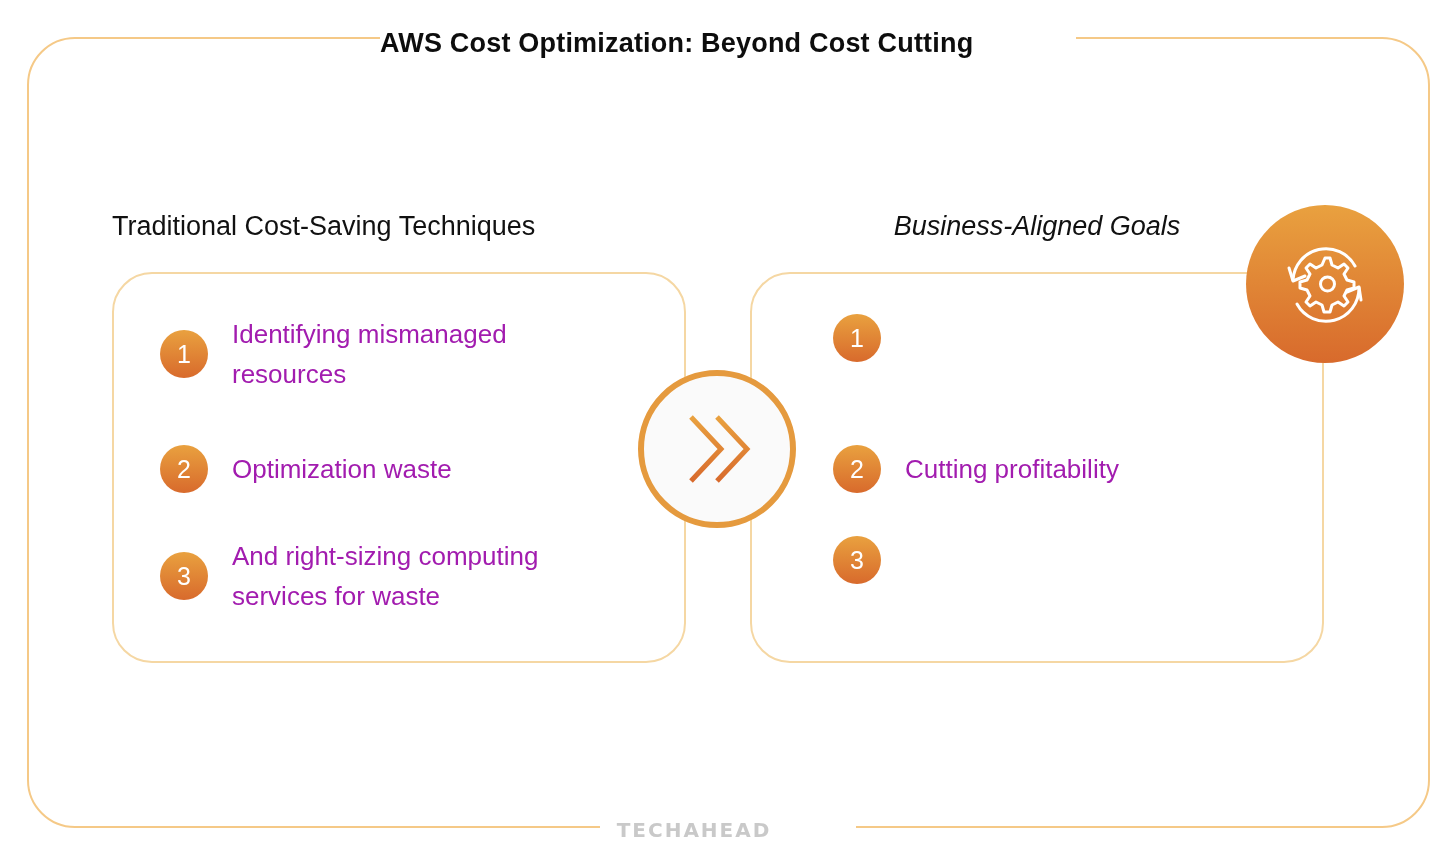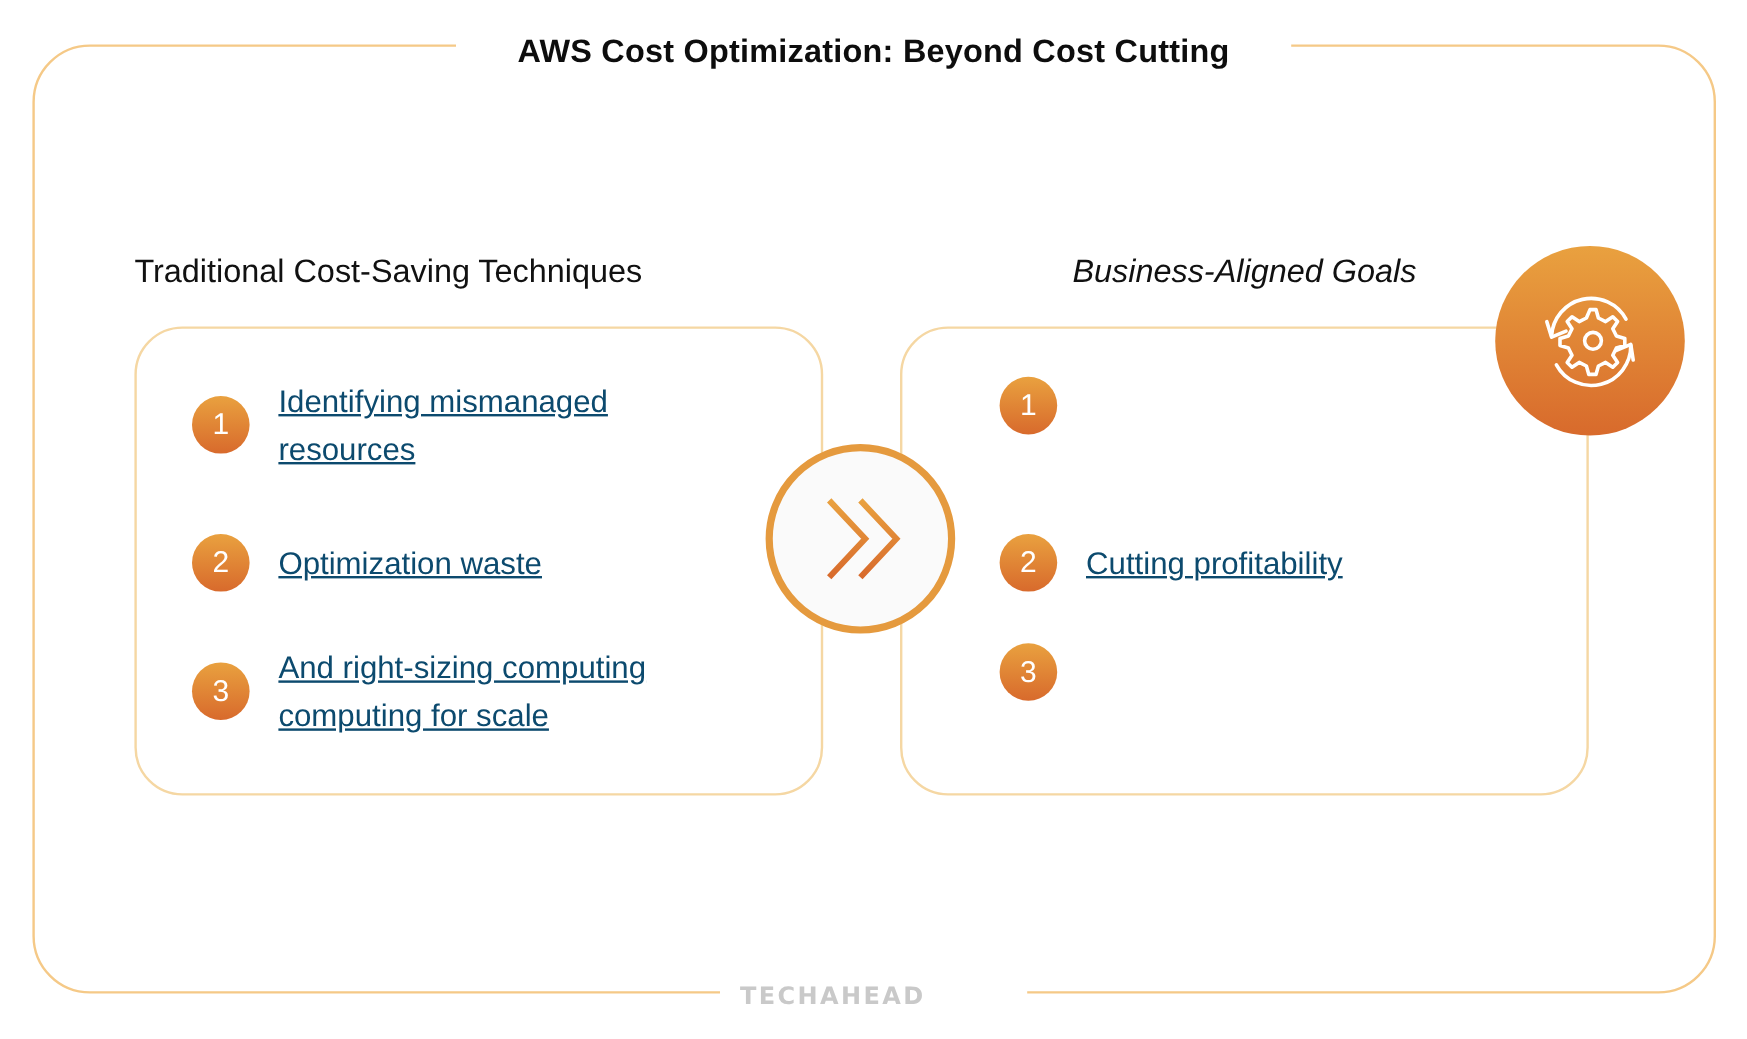--- a/index.html
+++ b/index.html
@@ -3,42 +3,42 @@
   <meta charset="utf-8">
   <style>
     html, body { margin: 0; padding: 0; background: #ffffff; }
     body { width: 1456px; height: 866px; position: relative; overflow: hidden;
            font-family: "Liberation Sans", "DejaVu Sans", sans-serif; color: #111; }
 
     .outer-frame { position: absolute; left: 27px; top: 37px; width: 1403px; height: 791px;
                    border: 2px solid #f5c987; border-radius: 48px; box-sizing: border-box; }
 
     .title-mask { position: absolute; top: 24px; left: 380px; width: 696px; height: 30px; background: #fff; }
-    .main-title { position: absolute; top: 28px; left: 380px; width: 696px; text-align: center;
+    .main-title { position: absolute; top: 28px; left: 380px; width: 696px; text-align: left;
                   font-size: 27px; font-weight: 700; letter-spacing: 0.2px; color: #0d0d0d; }
 
     .brand-mask { position: absolute; top: 815px; left: 600px; width: 256px; height: 30px; background: #fff; }
     .brand { position: absolute; top: 818px; left: 566px; width: 256px; text-align: center;
              font-size: 20px; font-weight: 700; letter-spacing: 2px; color: #c9c9c9;
              font-family: "DejaVu Sans", sans-serif; }
 
     .section-heading { position: absolute; top: 211px; font-size: 27px; font-weight: 400; color: #111; }
     .heading-left { left: 112px; width: 596px; text-align: left; }
     .heading-right { left: 750px; width: 574px; text-align: center; font-style: italic; }
 
     .panel { position: absolute; top: 272px; height: 391px; border: 2px solid #f5d7a3;
              border-radius: 40px; box-sizing: border-box; background: #fff; }
     .panel-left { left: 112px; width: 574px; }
     .panel-right { left: 750px; width: 574px; }
 
     .item { position: absolute; display: flex; align-items: center; }
     .badge { width: 48px; height: 48px; border-radius: 50%; flex: 0 0 48px;
              background: linear-gradient(180deg, #e9a13f 0%, #d86a2c 100%);
              color: #fff; font-size: 25px; display: flex; align-items: center; justify-content: center; }
-    .item-text { margin-left: 24px; font-size: 26px; line-height: 40px; color: #0c4a6e; width: 380px; text-decoration: underline; }
+    .item-text { margin-left: 24px; font-size: 26px; line-height: 40px; color: #a21caf; width: 380px; }
 
     .arrow-circle { position: absolute; left: 638px; top: 370px; width: 158px; height: 158px;
                     border-radius: 50%; border: 6px solid #e59a3e; background: #fafafa;
                     box-sizing: border-box; display: flex; align-items: center; justify-content: center; }
 
     .gear-circle { position: absolute; left: 1246px; top: 205px; width: 158px; height: 158px;
                    border-radius: 50%; background: linear-gradient(180deg, #e9a13f 0%, #d86a2c 100%);
                    display: flex; align-items: center; justify-content: center; }
   </style>
 </head>
@@ -55,21 +55,21 @@
   <div class="item" style="left:46px; top:40px;">
     <div class="badge">1</div>
     <div class="item-text">Identifying mismanaged resources</div>
   </div>
   <div class="item" style="left:46px; top:171px;">
     <div class="badge">2</div>
     <div class="item-text">Optimization waste</div>
   </div>
   <div class="item" style="left:46px; top:262px;">
     <div class="badge">3</div>
-    <div class="item-text">And right-sizing computing computing for scale</div>
+    <div class="item-text">And right-sizing computing services for waste</div>
   </div>
 </div>
 
 <div class="panel panel-right">
   <div class="item" style="left:81px; top:40px;">
     <div class="badge">1</div>
   </div>
   <div class="item" style="left:81px; top:171px;">
     <div class="badge">2</div>
     <div class="item-text">Cutting profitability</div>

